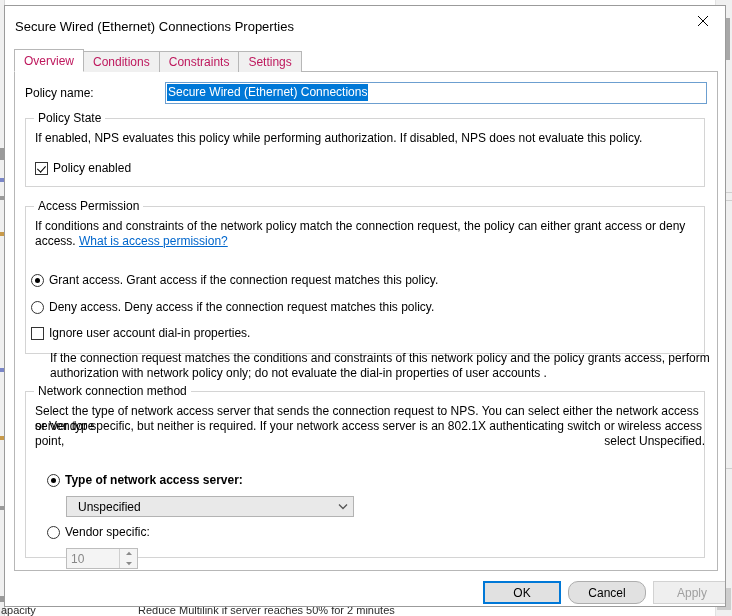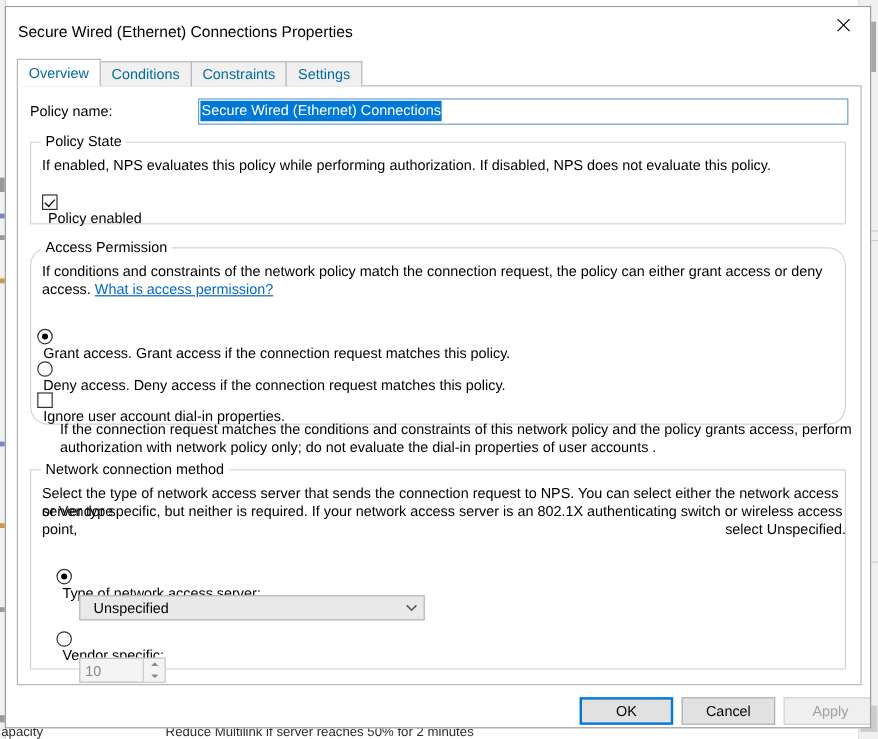--- a/index.html
+++ b/index.html
@@ -120,21 +120,21 @@
     width: 704px;
     height: 22px;
     display: flex;
     align-items: flex-end;
     z-index: 3;
   }
   .tab {
     height: 21px;
     padding: 0 9px;
     font-size: 12px;
-    color: #0369a1;
+    color: #be185d;
     line-height: 21px;
     background: #f0f0f0;
     border: 1px solid #b7b7b7;
     border-bottom: none;
     box-sizing: border-box;
     margin-right: -1px;
     cursor: default;
     white-space: nowrap;
   }
   .tab.active {
@@ -230,21 +230,20 @@
   }
 
   
   .ctl-row {
     position: absolute;
     display: flex;
     align-items: flex-start;
     font-size: 12px;
     color: #000;
     cursor: default;
-    flex-direction: column;
   }
   .chk {
     width: 13px;
     height: 13px;
     border: 1px solid #333333;
     background: #ffffff;
     box-sizing: border-box;
     position: relative;
     flex: 0 0 auto;
     margin-top: 1px;
@@ -439,21 +438,21 @@
 
     <div class="groupbox" style="left:10px; top:46px; width:680px; height:69px;">
       <div class="gb-title">Policy State</div>
       <div class="gb-text" style="left:9px; top:12px; width:660px;">If enabled, NPS evaluates this policy while performing authorization. If disabled, NPS does not evaluate this policy.</div>
       <div class="ctl-row" style="left:9px; top:42px;">
         <span class="chk checked"></span>
         <span class="ctl-label">Policy enabled</span>
       </div>
     </div>
 
-    <div class="groupbox" style="left:10px; top:134px; width:680px; height:148px;border-radius:15px;">
+    <div class="groupbox" style="left:10px; top:134px; width:680px; height:148px;">
       <div class="gb-title">Access Permission</div>
 
       <div class="gb-text" style="left:9px; top:12px; width:666px;">If conditions and constraints of the network policy match the connection request, the policy can either grant access or deny</div>
 
       <div class="gb-text" style="left:9px; top:27px; width:666px;">
         <span>access. </span><span class="link">What is access permission?</span>
       </div>
 
       <div class="ctl-row" style="left:5px; top:66px;">
         <span class="rad checked"></span>
@@ -474,21 +473,21 @@
       <div class="gb-text" style="left:24px; top:159px; width:660px;">authorization with network policy only; do not evaluate the dial-in properties of user accounts .</div>
     </div>
 
     <div class="groupbox" style="left:10px; top:319px; width:680px; height:167px;">
       <div class="gb-title">Network connection method</div>
 
       <div class="gb-text" style="left:9px; top:12px; width:670px;">Select the type of network access server that sends the connection request to NPS. You can select either the network access server type</div>
       <div class="gb-text" style="left:9px; top:27px; width:670px;">or Vendor specific, but neither is required.  If your network access server is an 802.1X authenticating switch or wireless access point,</div>
       <div class="gb-text" style="left:9px; top:42px; width:670px;text-align:right;">select Unspecified.</div>
 
-      <div class="ctl-row" style="left:21px; top:81px;">
+      <div class="ctl-row" style="left:21px; top:81px;font-weight:bold;">
         <span class="rad checked"></span>
         <span class="ctl-label">Type of network access server:</span>
       </div>
 
       <div class="combo" style="left:40px; top:104px;">
         <span class="combo-text">Unspecified</span>
         <span class="combo-arrow">
           <svg width="10" height="7" viewBox="0 0 10 7">
             <polyline points="1,1.5 5,5.5 9,1.5" fill="none" stroke="#555" stroke-width="1.3"></polyline>
           </svg>
@@ -515,16 +514,16 @@
           </div>
         </span>
       </div>
     </div>
 
   </div>
 
   <div class="footer-sep"></div>
 
   <div class="btn default" style="left:478px; top:575px; width:78px;">OK</div>
-  <div class="btn" style="left:563px; top:575px; width:78px;">Cancel</div>
+  <div class="btn" style="left:563px; top:575px; width:78px;border-radius:10px;">Cancel</div>
   <div class="btn disabled" style="left:648px; top:575px; width:78px;">Apply</div>
 
 </div>
 
 </body></html>

